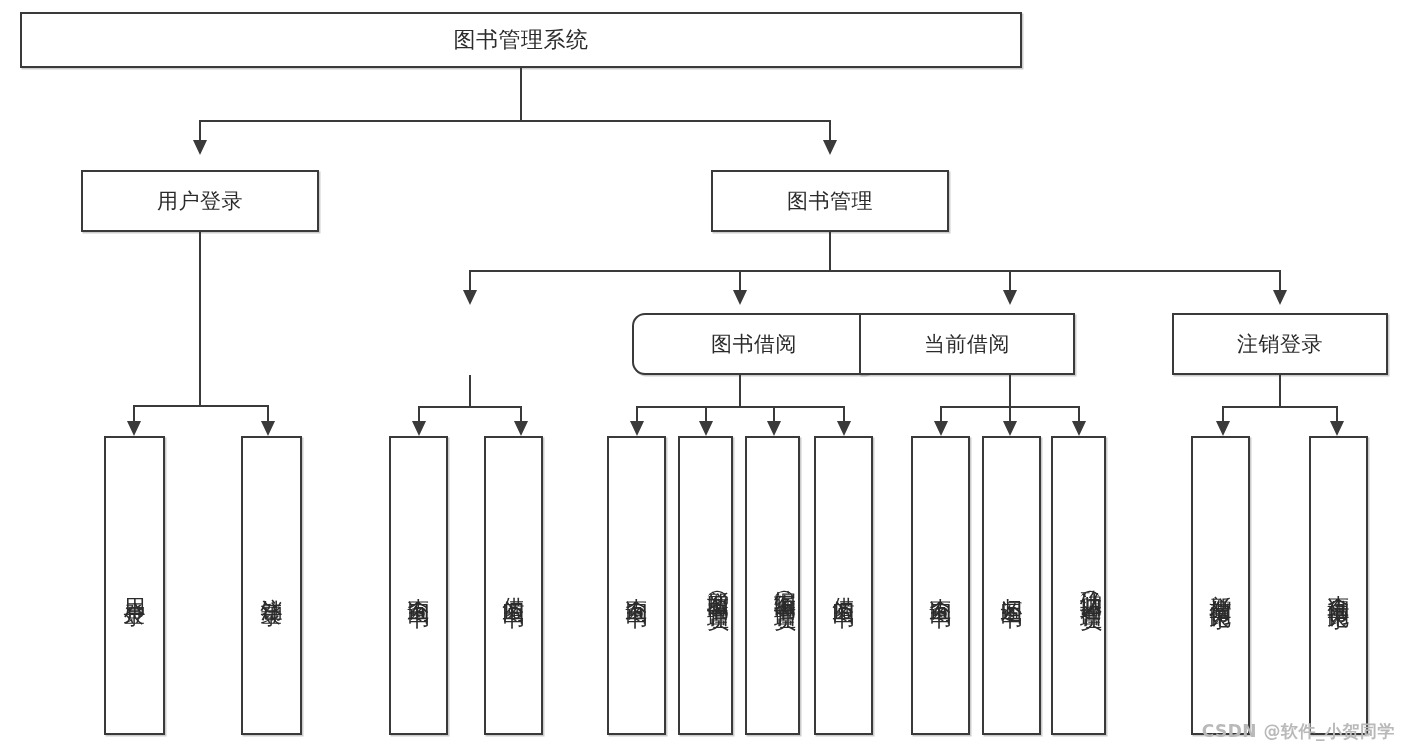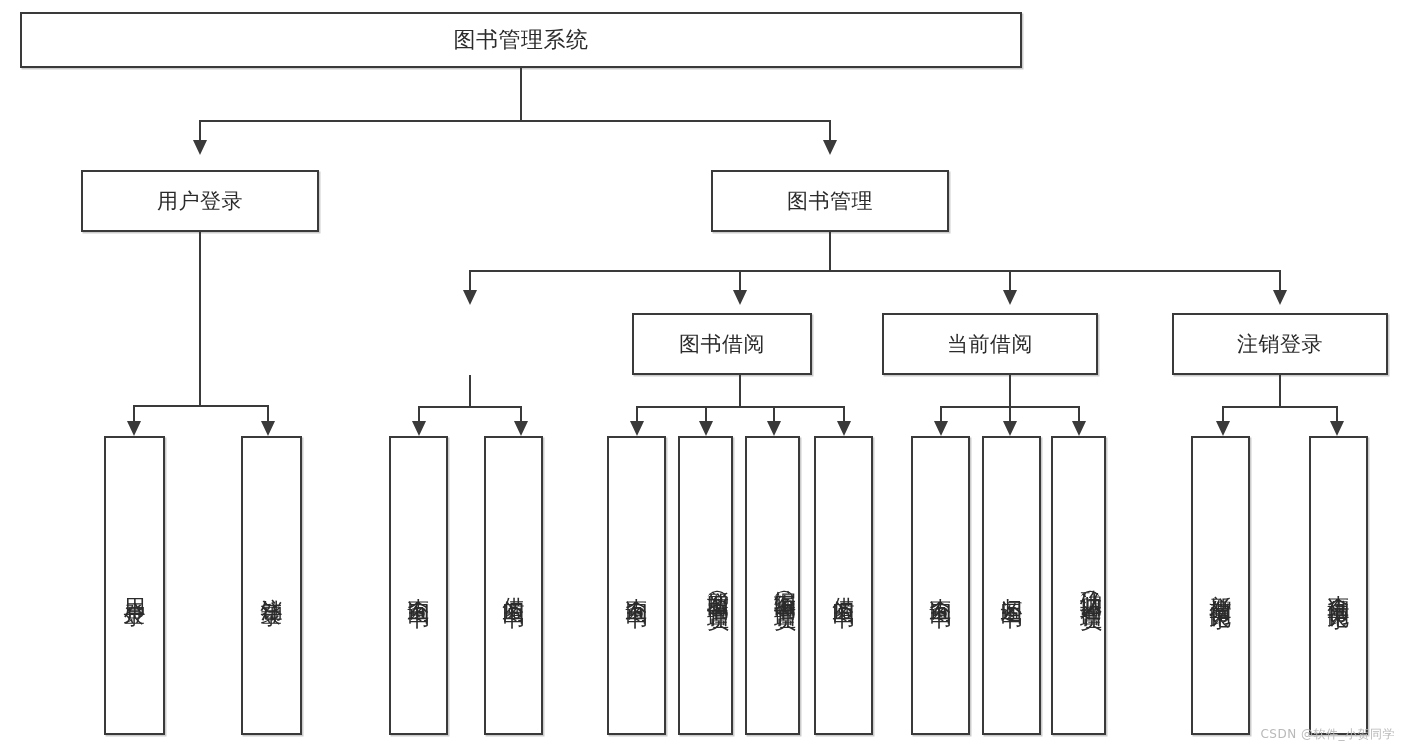--- a/index.html
+++ b/index.html
@@ -69,25 +69,26 @@
     height: 0;
     border-left: 7px solid transparent;
     border-right: 7px solid transparent;
     border-top: 15px solid #3a3a3a;
   }
   
   #watermark {
     position: absolute;
     right: 10px;
     bottom: 4px;
-    font-size: 12px;
+    font-size: 17px;
     color: #b9b9b9;
     letter-spacing: 0.5px;
     white-space: nowrap;
     user-select: none;
+    font-weight: bold;
   }
 </style>
 </head>
 <body>
 
 <div id="canvas">
 
   <div class="node root h" style="left:20px; top:12px; width:1002px; height:56px;">
     <span>图书管理系统</span>
   </div>
@@ -118,24 +119,24 @@
   <div class="ln h" style="left:469px; top:270px; width:811px; height:2px;"></div>
   <div class="ln v" style="left:469px; top:270px; width:2px; height:22px;"></div>
   <div class="ln v" style="left:739px; top:270px; width:2px; height:22px;"></div>
   <div class="ln v" style="left:1009px; top:270px; width:2px; height:22px;"></div>
   <div class="ln v" style="left:1279px; top:270px; width:2px; height:22px;"></div>
   <div class="arrow" style="left:463px; top:290px;"></div>
   <div class="arrow" style="left:733px; top:290px;"></div>
   <div class="arrow" style="left:1003px; top:290px;"></div>
   <div class="arrow" style="left:1273px; top:290px;"></div>
 
-  <div class="node h" style="left:632px; top:313px; width:180px; height:62px;">
+  <div class="node h" style="left:632px; top:313px; width:244px; height:62px;border-radius:13px;">
     <span>图书借阅</span>
   </div>
-  <div class="node h" style="left:882px; top:313px; width:216px; height:62px;">
+  <div class="node h" style="left:859px; top:313px; width:216px; height:62px;">
     <span>当前借阅</span>
   </div>
   <div class="node h" style="left:1172px; top:313px; width:216px; height:62px;">
     <span>注销登录</span>
   </div>
 
   <div class="ln v" style="left:469px; top:375px; width:2px; height:33px;"></div>
   <div class="ln h" style="left:418px; top:406px; width:104px; height:2px;"></div>
   <div class="ln v" style="left:418px; top:406px; width:2px; height:17px;"></div>
   <div class="ln v" style="left:520px; top:406px; width:2px; height:17px;"></div>

